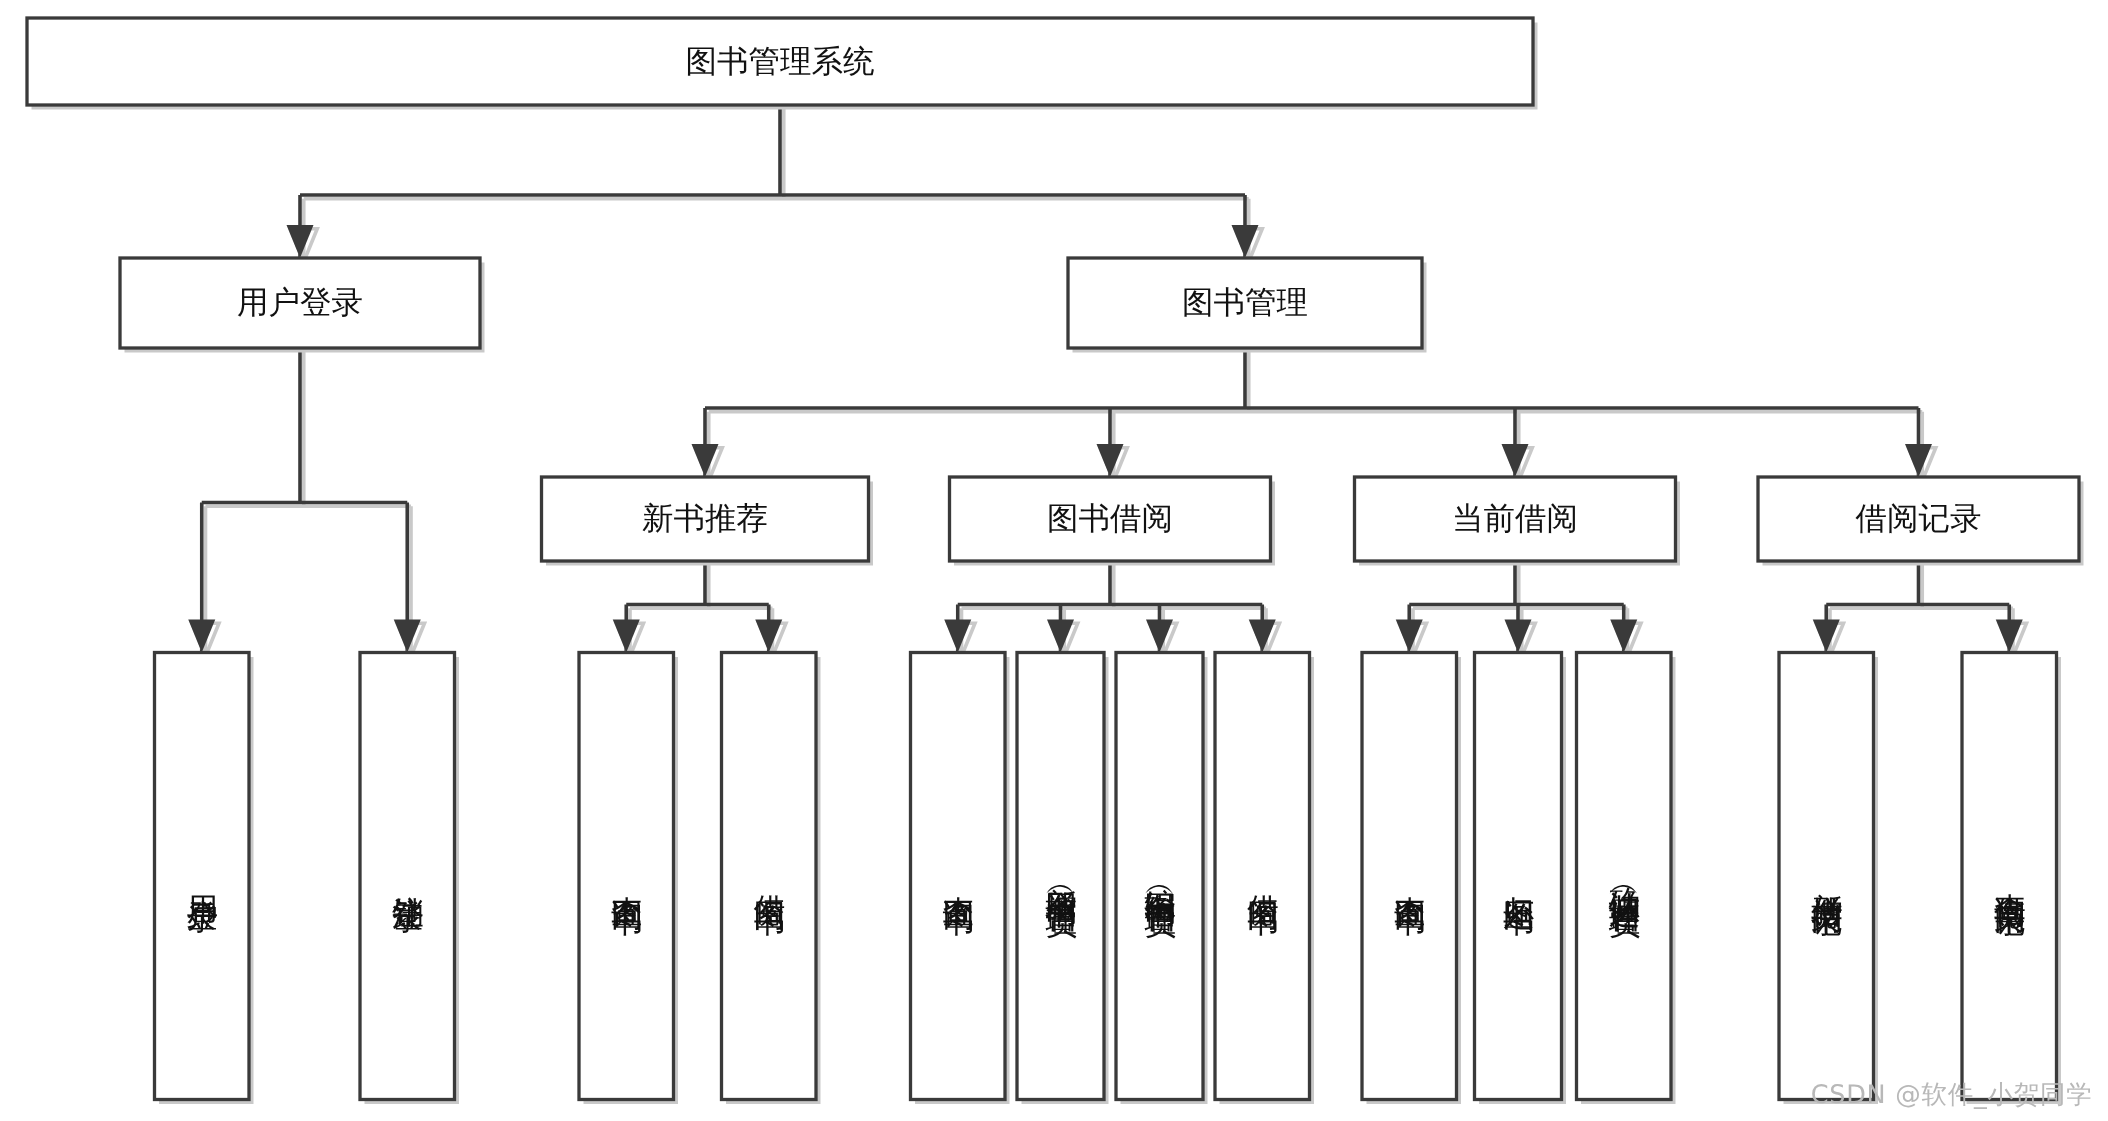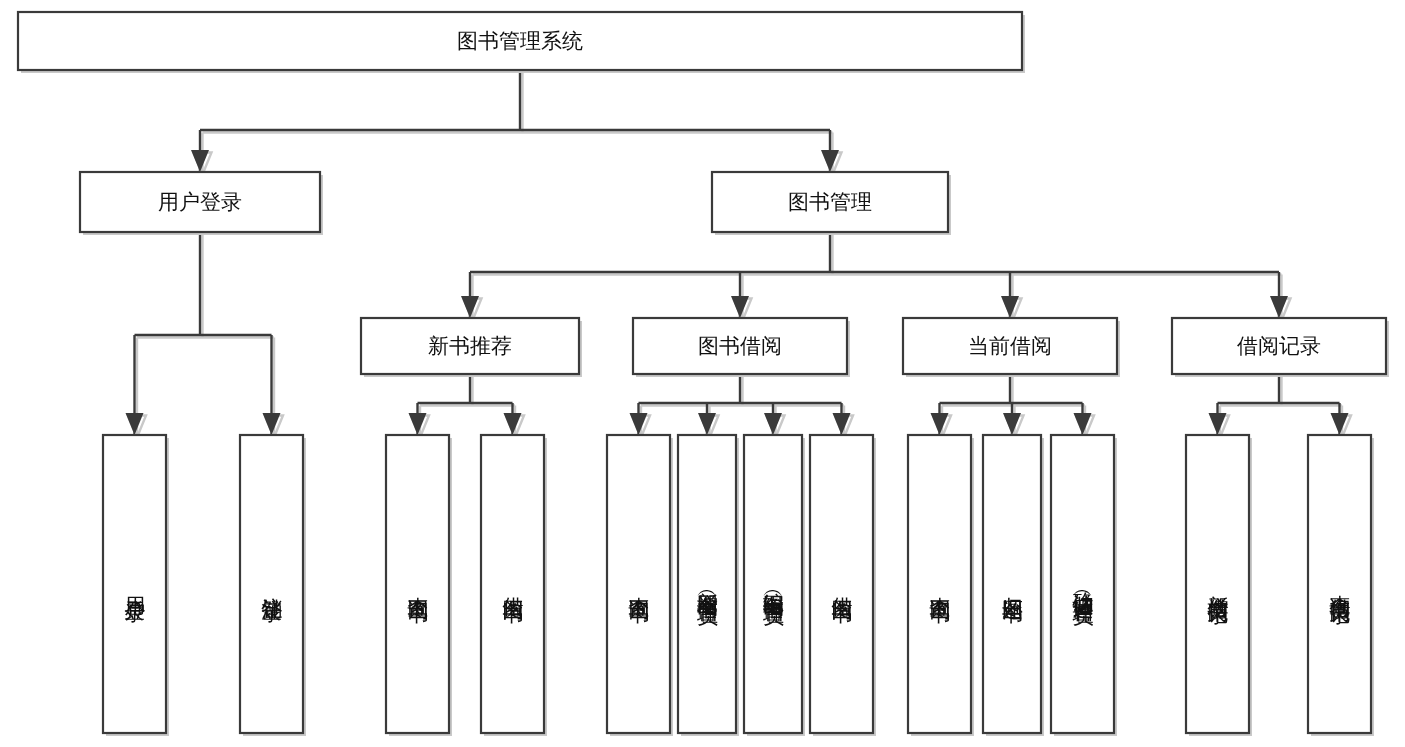--- a/index.html
+++ b/index.html
@@ -284,14 +284,15 @@
         <span class="node-label-v">确认归还（管理员）</span>
       </div>
       <div class="node-label-v-wrap" style="left: 1186px; top: 435px; width: 63px; height: 298px;">
         <span class="node-label-v">新增借阅记录</span>
       </div>
       <div class="node-label-v-wrap" style="left: 1308px; top: 435px; width: 63px; height: 298px;">
         <span class="node-label-v">查询借阅记录</span>
       </div>
     </div>
 
+  <div class="watermark">CSDN @软件_小贺同学</div>
 
 </div>
 
 </body></html>

